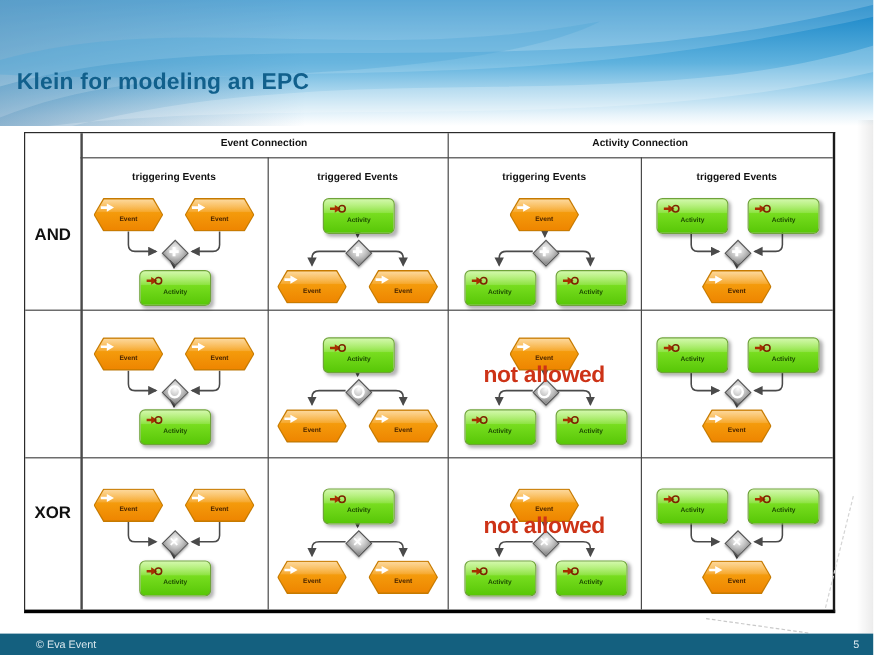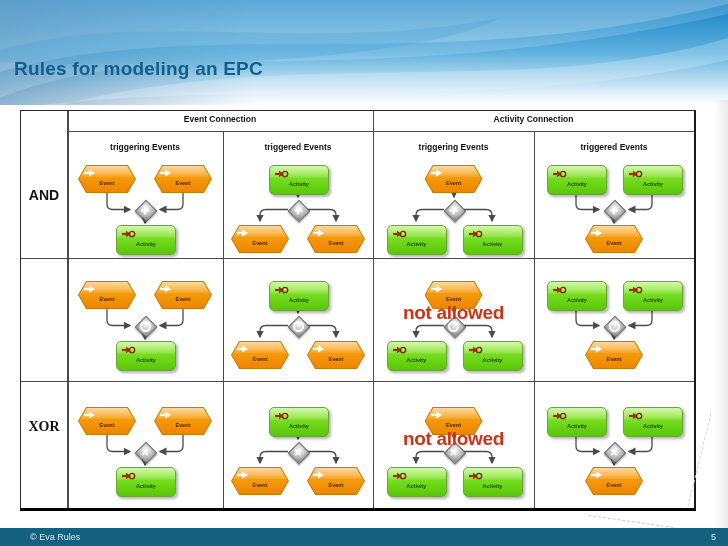--- a/index.html
+++ b/index.html
@@ -79,42 +79,42 @@
       </linearGradient>
     </defs>
     <rect x="0" y="0" width="728" height="105" fill="url(#bg1)"></rect>
     <rect x="0" y="0" width="728" height="105" fill="url(#bg2)"></rect>
     <path d="M0,98 C170,30 360,95 728,14 L728,0 L0,0 Z" fill="#FFFFFF" opacity="0.16"></path>
     <path d="M0,72 C210,14 430,78 728,4 L728,0 L0,0 Z" fill="#FFFFFF" opacity="0.20"></path>
     <path d="M60,105 C300,45 520,100 728,38 L728,60 C500,112 260,80 40,105 Z" fill="#FFFFFF" opacity="0.22"></path>
     <path d="M0,50 C150,8 300,55 500,18 C420,60 180,70 0,62 Z" fill="#4DA6D6" opacity="0.35"></path>
   </svg>
 
-  <div id="page-title">Rules for modeling an EPC</div>
+  <div id="page-title">Klein for modeling an EPC</div>
 
   <div id="epc-table">
 
     <div class="vline" style="left:46px;top:0;width:2px;height:397px;"></div>
     <div class="vline" style="left:202px;top:20px;width:1px;height:377px;"></div>
     <div class="vline" style="left:352px;top:0;width:1px;height:397px;"></div>
     <div class="vline" style="left:513px;top:20px;width:1px;height:377px;"></div>
     <div class="hline" style="left:46px;top:20px;width:627px;height:1px;"></div>
     <div class="hline" style="left:0;top:147px;width:673px;height:1px;"></div>
     <div class="hline" style="left:0;top:270px;width:673px;height:1px;"></div>
 
     <div class="tbl-text group-header" style="left:352px;width:321px;">Activity Connection</div>
     <div class="tbl-text group-header" style="left:46px;width:306px;">Event Connection</div>
 
     <div class="tbl-text sub-header" style="left:46px;width:156px;">triggering Events</div>
     <div class="tbl-text sub-header" style="left:202px;width:150px;">triggered Events</div>
     <div class="tbl-text sub-header" style="left:352px;width:161px;">triggering Events</div>
     <div class="tbl-text sub-header" style="left:513px;width:160px;">triggered Events</div>
 
     <div class="tbl-text row-label" style="top:20px;height:127px;">AND</div>
-    <div class="tbl-text row-label" style="top:270px;height:92px;font-family:Liberation Serif, serif;">XOR</div>
+    <div class="tbl-text row-label" style="top:270px;height:92px;">XOR</div>
 
   <div class="diagram" style="left: 54px; top: 54px;">
         <svg class="conn" width="140" height="92" viewBox="0 0 140 92">
           <defs>
             <marker id="ar00" markerWidth="7" markerHeight="7" refX="5" refY="3" orient="auto">
               <path d="M0,0 L6,3 L0,6 Z" fill="#4A4A4A"></path>
             </marker>
           </defs>
           <path d="M32,28 V39 Q32,44.5 37.5,44.5 H55" fill="none" stroke="#4A4A4A" stroke-width="1.3" marker-end="url(#ar00)"></path>
           <path d="M108,28 V39 Q108,44.5 102.5,44.5 H85" fill="none" stroke="#4A4A4A" stroke-width="1.3" marker-end="url(#ar00)"></path>
@@ -607,20 +607,20 @@
             <path d="M6 0.6 L12 4 L6 7.4 Z" fill="#fff"></path>
           </svg>
           <div class="shape-label">Event</div>
         </div>
         <div class="gw"></div>
         <div class="gw-sym">✕</div>
       </div>
     </div>
 
   <div id="footer-bar">
-    <span id="footer-copyright">© Eva Rules</span>
+    <span id="footer-copyright">© Eva Event</span>
     <span id="footer-page">5</span>
   </div>
 
   <div id="edge-shadow"></div>
   <div class="artifact-a"></div>
   <div class="artifact-b"></div>
 </div>
 
 </body></html>

